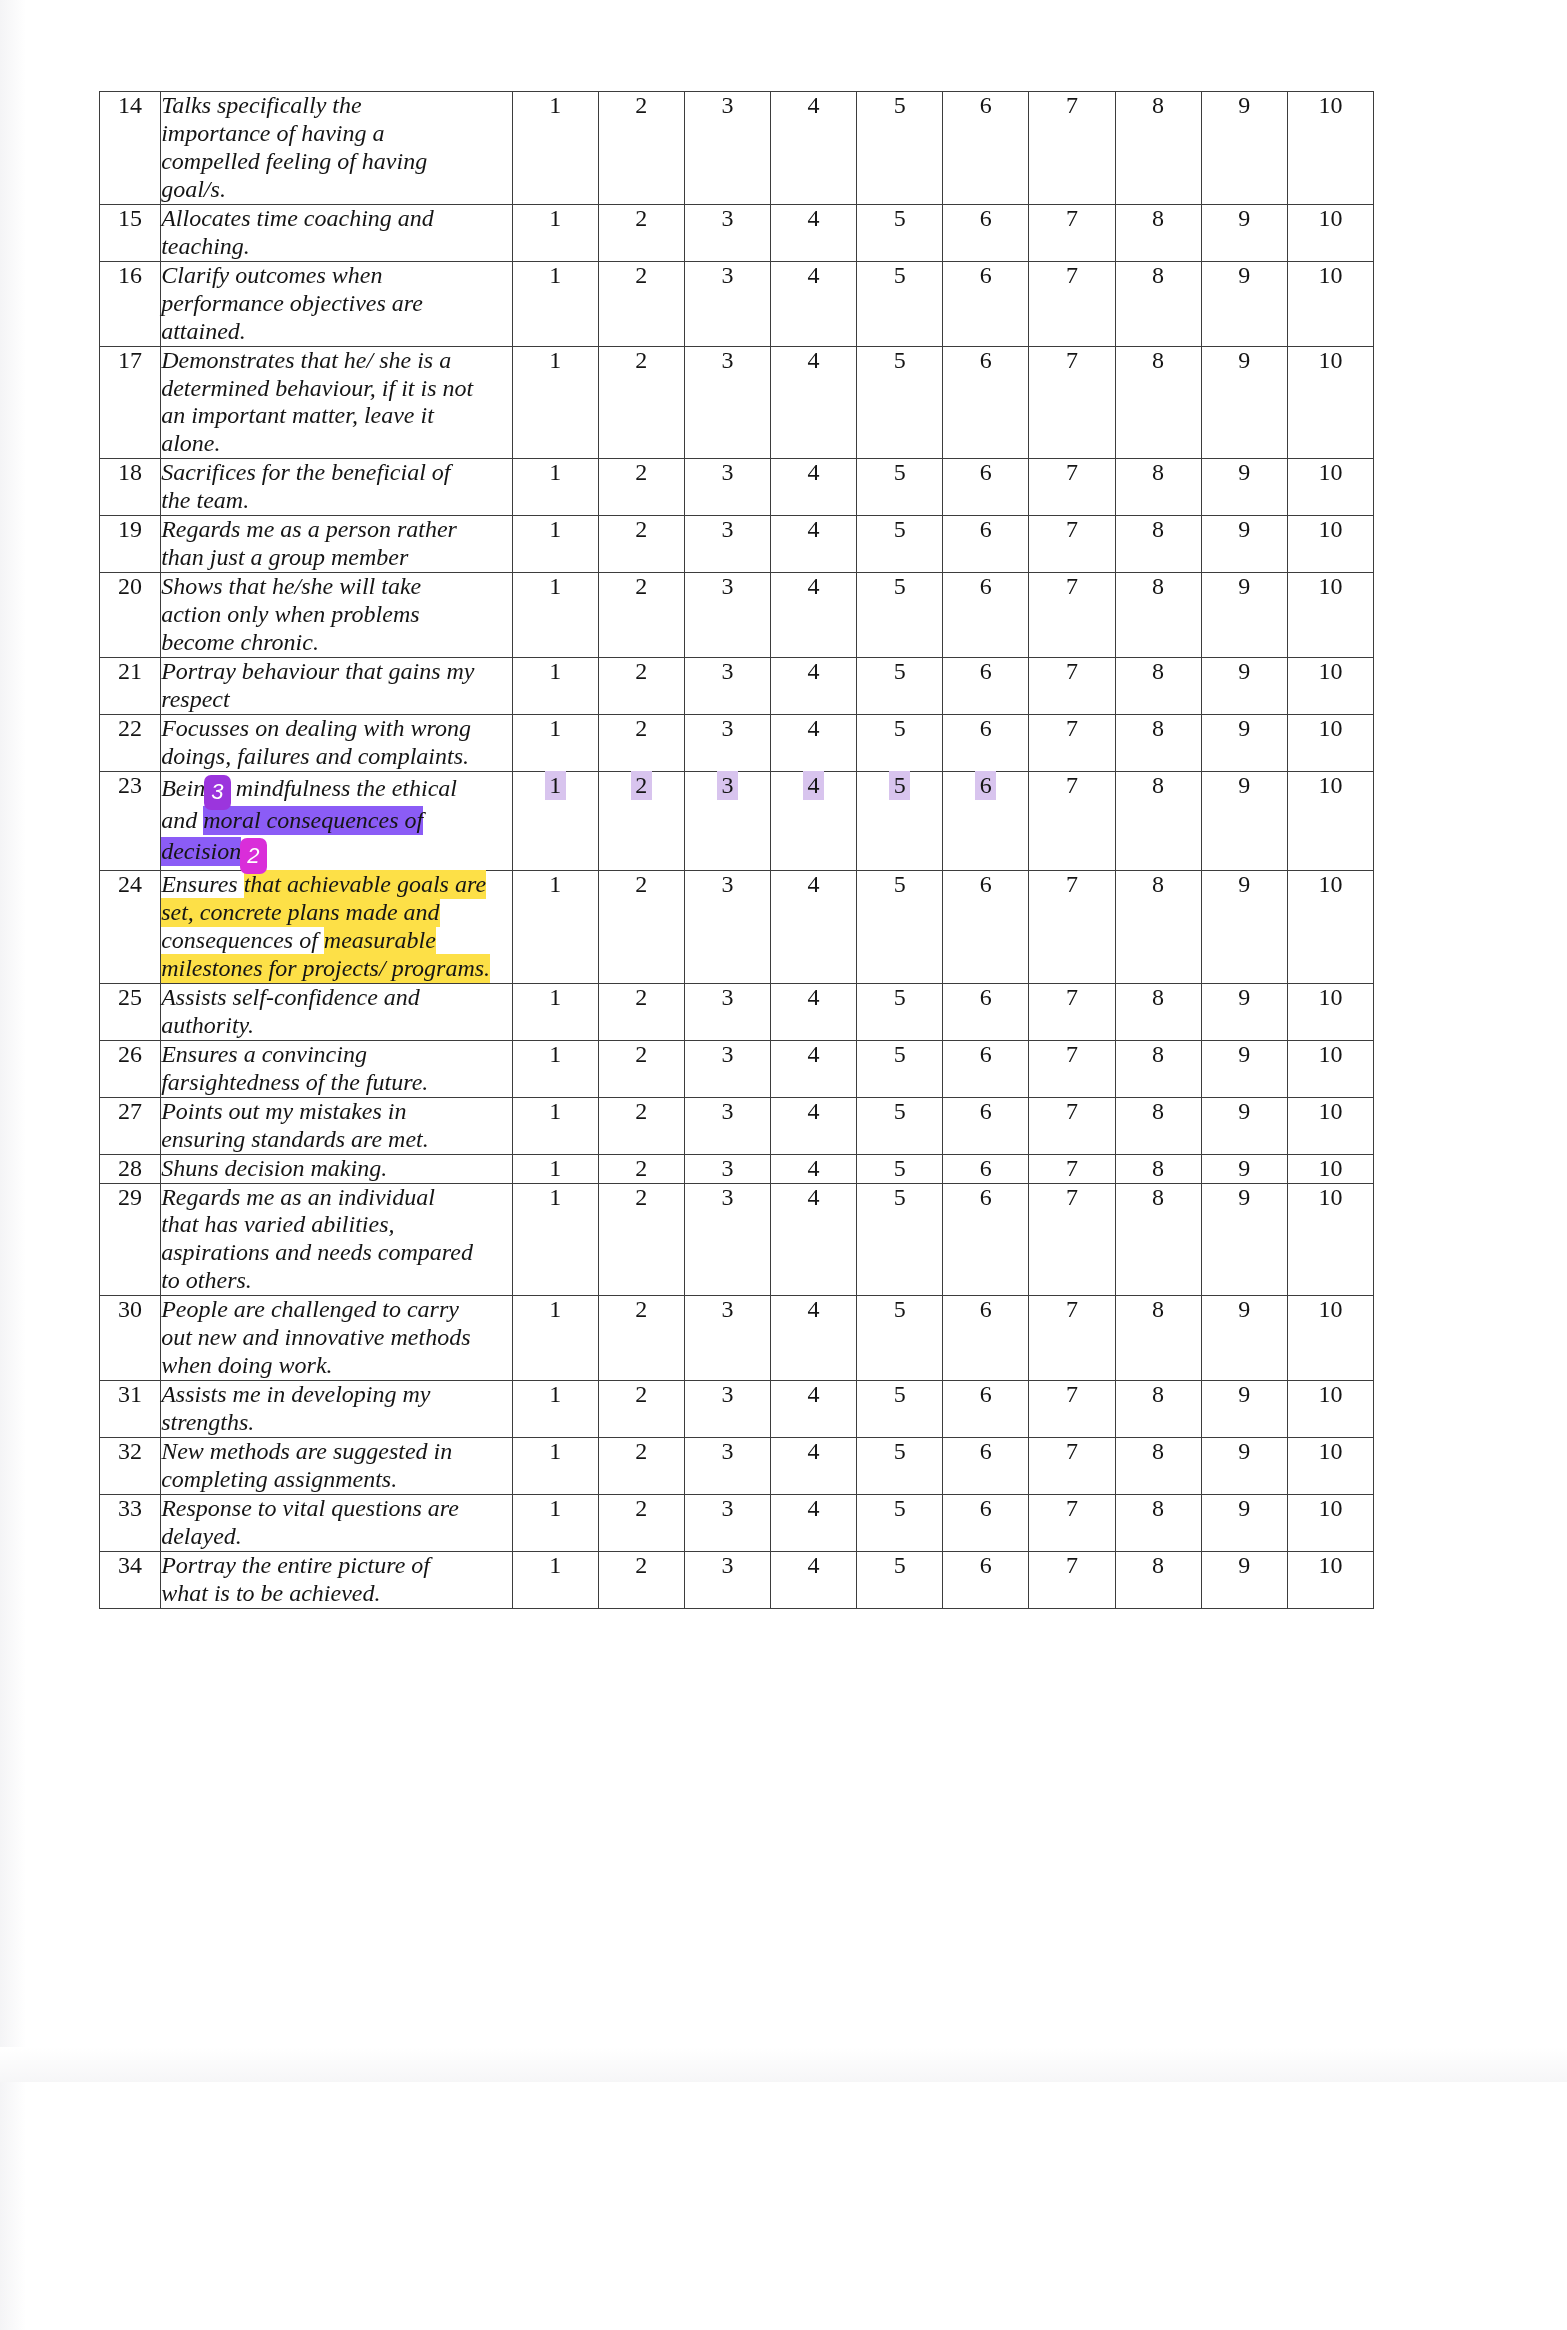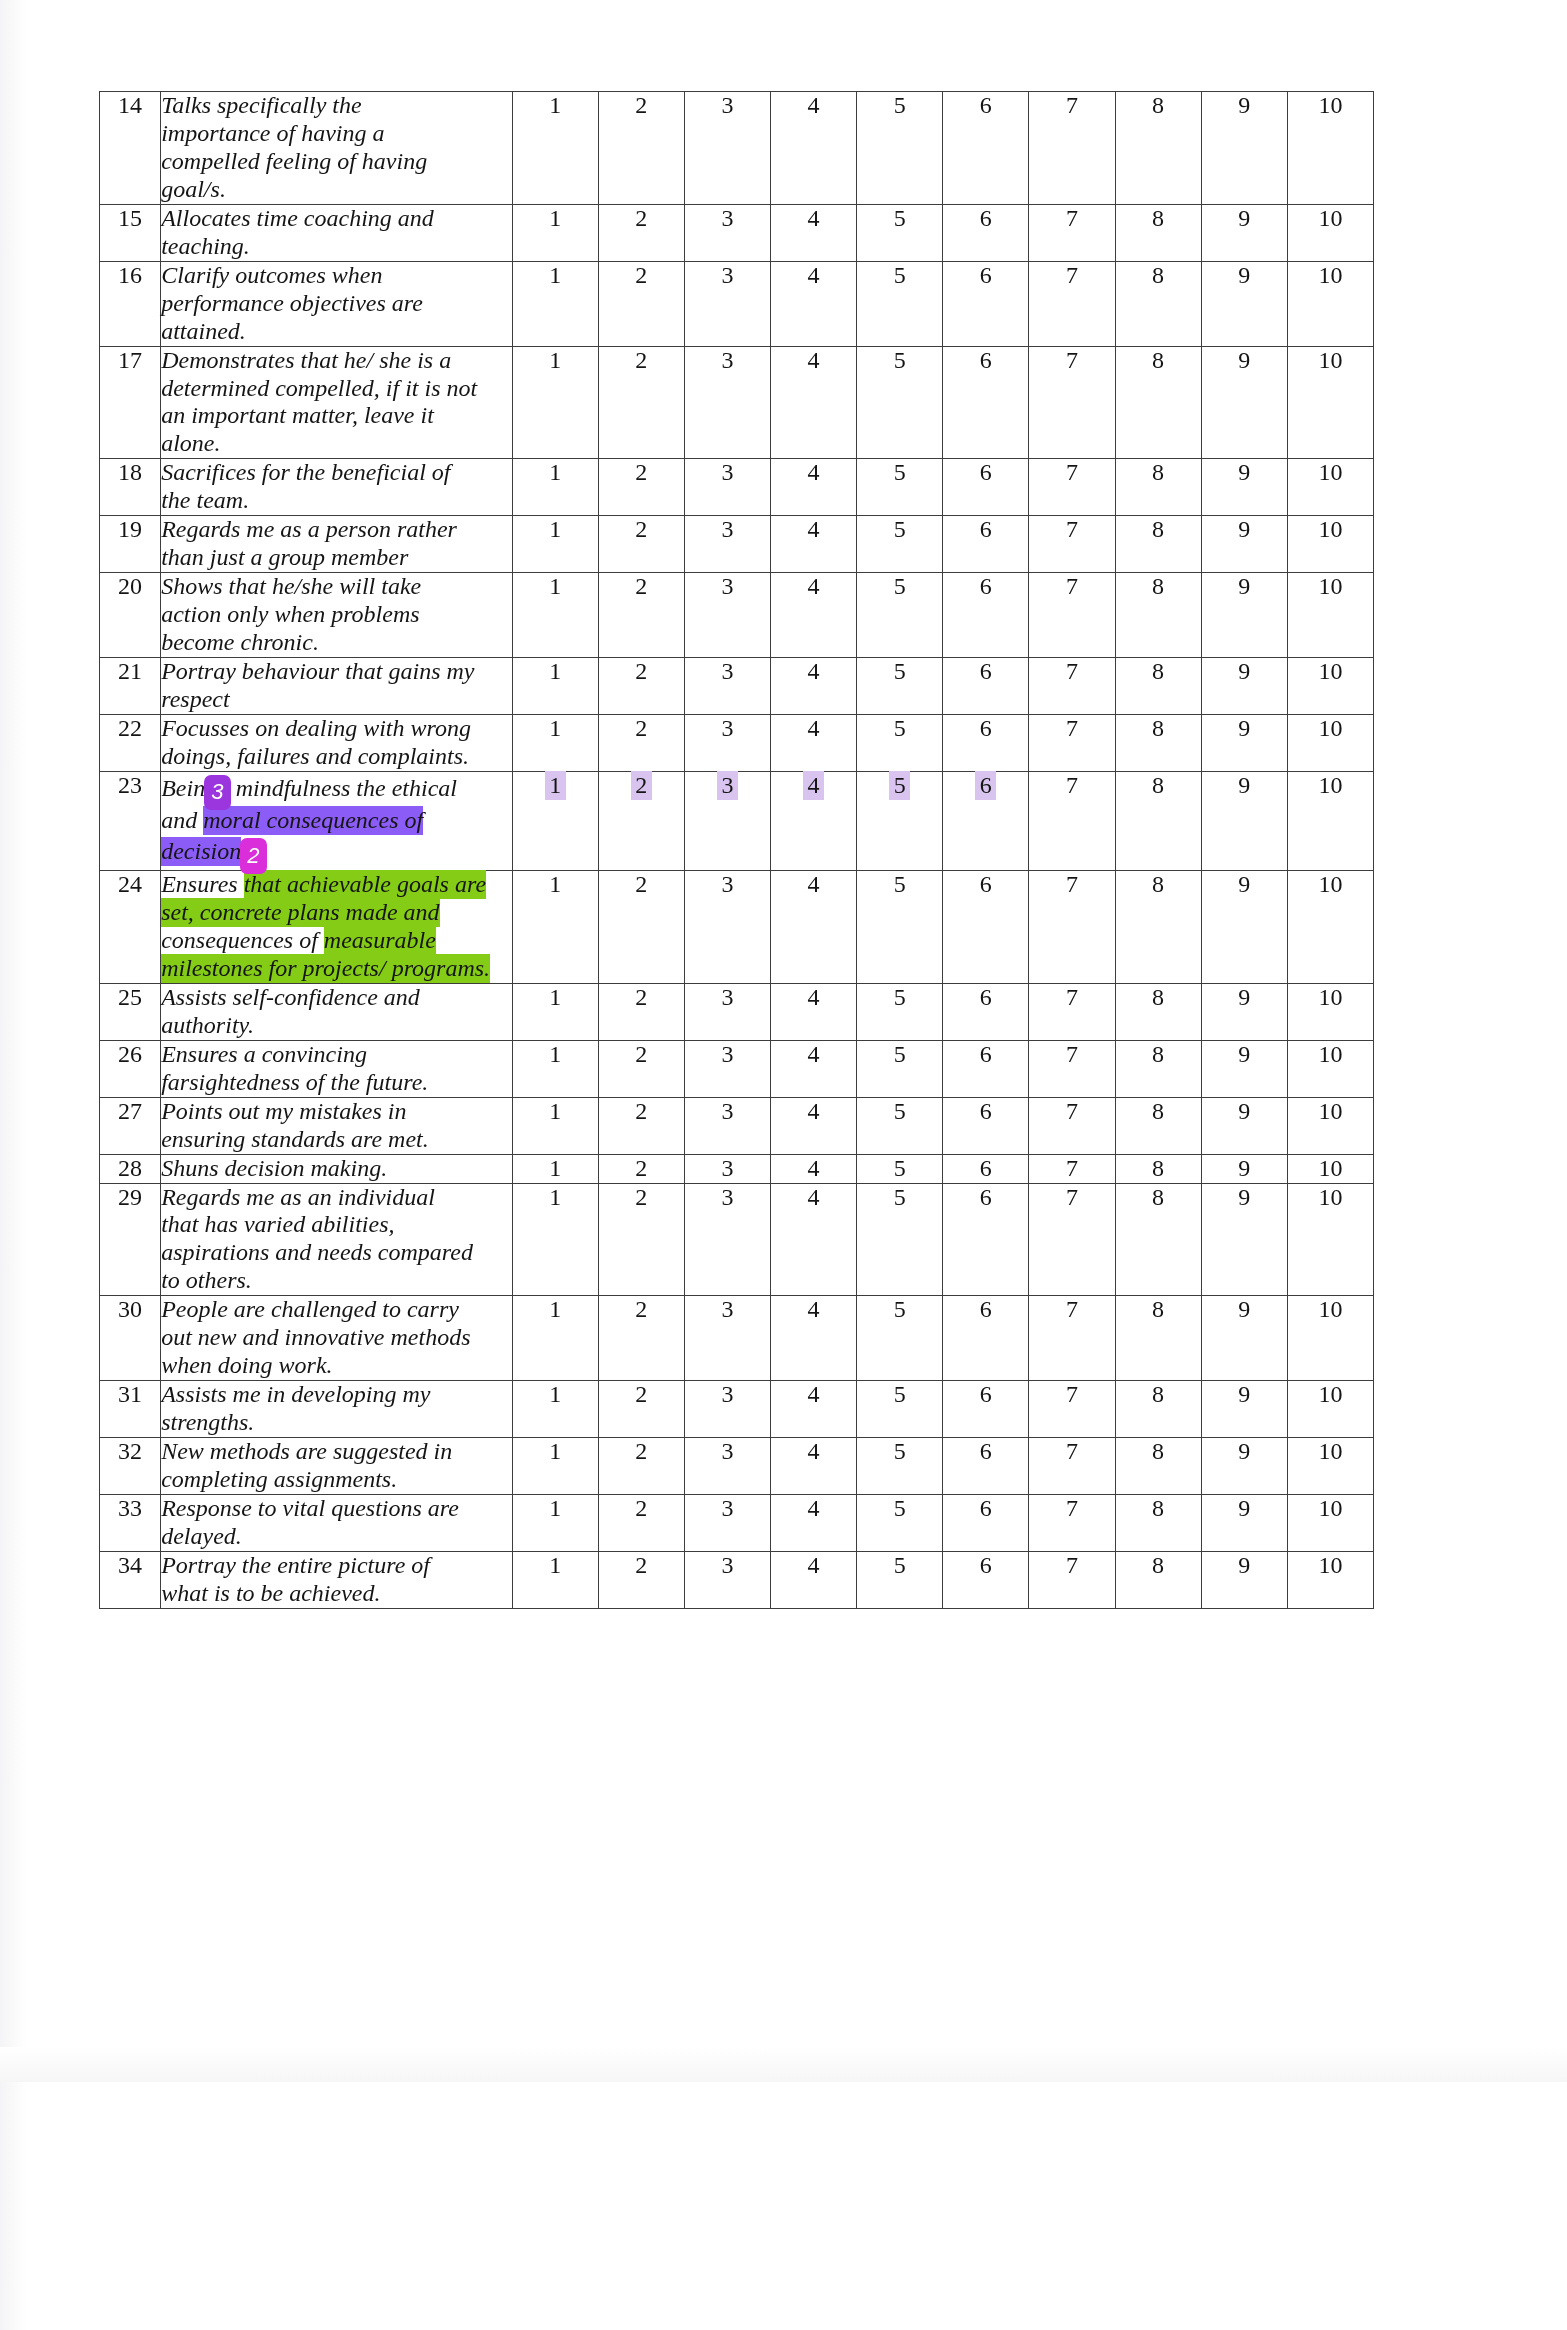--- a/index.html
+++ b/index.html
@@ -84,21 +84,21 @@
   .item-line { display: block; white-space: nowrap; }
 
   
   .hl-lav {
     background: #8b5cf6;
     padding: 0.9px 0 1.7px 0;
     box-decoration-break: clone;
     -webkit-box-decoration-break: clone;
   }
   .hl-pink {
-    background: #84cc16;
+    background: #fde047;
     padding: 0.9px 0 1.7px 0;
     box-decoration-break: clone;
     -webkit-box-decoration-break: clone;
   }
   
   .scale-hl {
     background: #d8c4ee;
     padding: 0.9px 4.4px 1.7px 4.4px;
   }
 
@@ -200,21 +200,21 @@
           <td class="scale"><span>7</span></td>
           <td class="scale"><span>8</span></td>
           <td class="scale"><span>9</span></td>
           <td class="scale"><span>10</span></td>
         </tr>
         <tr>
           <td class="num">17</td>
           <td class="item">
             <span class="item-text">
               <span class="item-line"><span>Demonstrates that he/ she is a</span></span>
-              <span class="item-line"><span>determined compelled, if it is not</span></span>
+              <span class="item-line"><span>determined behaviour, if it is not</span></span>
               <span class="item-line"><span>an important matter, leave it</span></span>
               <span class="item-line"><span>alone.</span></span>
             </span>
           </td>
           <td class="scale"><span>1</span></td>
           <td class="scale"><span>2</span></td>
           <td class="scale"><span>3</span></td>
           <td class="scale"><span>4</span></td>
           <td class="scale"><span>5</span></td>
           <td class="scale"><span>6</span></td>

